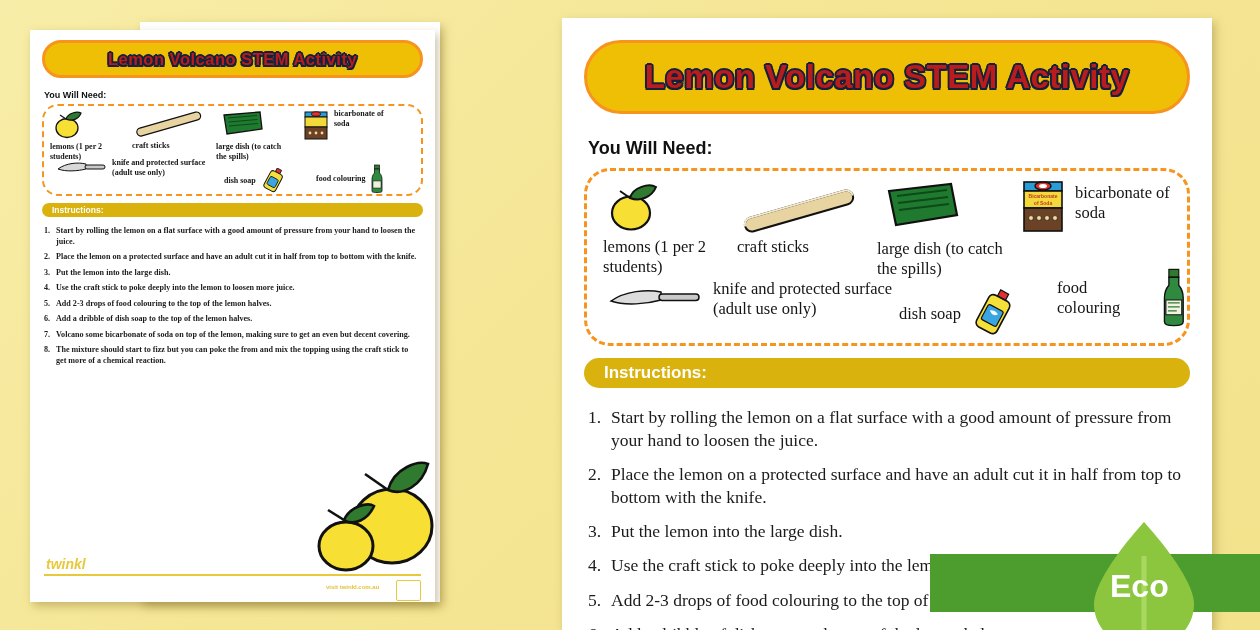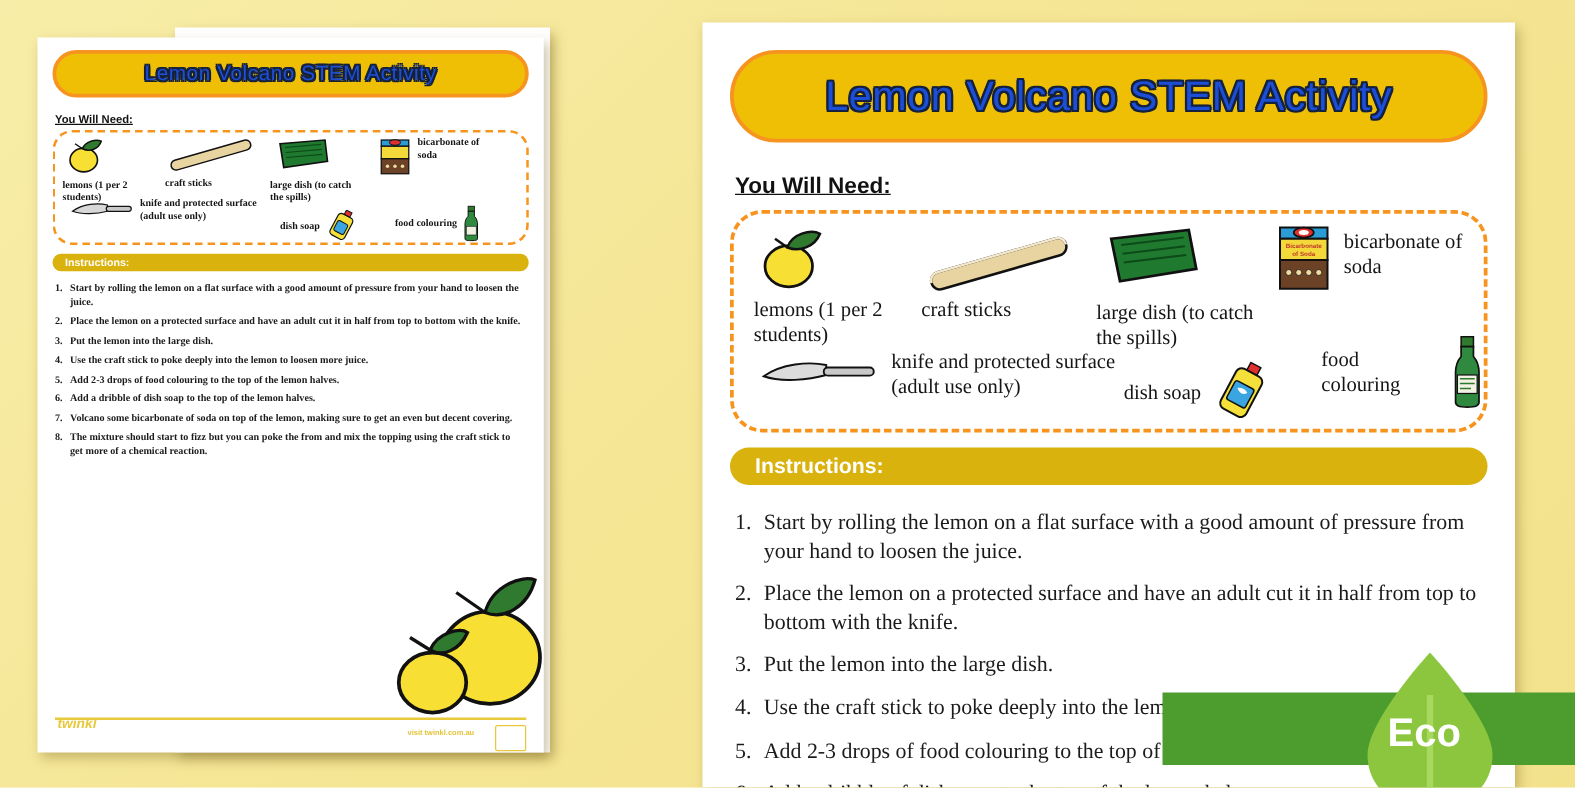--- a/index.html
+++ b/index.html
@@ -26,22 +26,22 @@
   
   #sheet-front { left: 30px;  top: 30px;  width: 405px; height: 572px; }
   
   #sheet-main  { left: 562px; top: 18px;  width: 650px; height: 612px; }
 
   
   .title-pill {
     background: #efbf06;
     border: 3px solid #f79420;
     border-radius: 60px;
-    color: #1d4ed8;
-    font-weight: normal;
+    color: #b91c1c;
+    font-weight: bold;
     text-align: center;
     white-space: nowrap;
     text-shadow:
       -1.5px -1.5px 0 #14213d, 1.5px -1.5px 0 #14213d,
       -1.5px  1.5px 0 #14213d, 1.5px  1.5px 0 #14213d,
        0 -1.8px 0 #14213d, 0 1.8px 0 #14213d,
       -1.8px 0 0 #14213d, 1.8px 0 0 #14213d;
     letter-spacing: .5px;
     display: flex; align-items: center; justify-content: center;
   }
@@ -54,21 +54,21 @@
     font-weight: bold;
     display: flex; align-items: center;
   }
 
   
   .mat-box {
     border: 3px dashed #f7941d;
     border-radius: 26px;
     position: relative;
   }
-  .youneed { font-weight: bold; color: #111; text-decoration: underline; }
+  .youneed { font-weight: bold; color: #111; }
 
   
   ol.instr { list-style: none; }
   ol.instr li {
     display: flex;
     color: #1b1b1b;
     font-family: "Liberation Serif", serif;
   }
   ol.instr li .num { flex: 0 0 auto; }
   ol.instr li .txt { flex: 1 1 auto; }
@@ -274,21 +274,21 @@
   <svg style="position:absolute; left:278px; top:428px;" width="130" height="120" viewBox="0 0 130 120">
     <ellipse cx="84" cy="68" rx="40" ry="37" fill="#f7e033" stroke="#111" stroke-width="3"></ellipse>
     <ellipse cx="38" cy="88" rx="27" ry="24" fill="#f7e033" stroke="#111" stroke-width="3"></ellipse>
     <path d="M80 32 C86 10, 110 2, 120 6 C114 28, 95 38, 80 32 Z" fill="#2f7a2f" stroke="#111" stroke-width="2.6"></path>
     <path d="M80 32 L57 16" stroke="#111" stroke-width="2.6" fill="none"></path>
     <path d="M36 62 C42 48, 60 44, 66 48 C60 62, 46 68, 36 62 Z" fill="#2f7a2f" stroke="#111" stroke-width="2.6"></path>
     <path d="M36 62 L20 52" stroke="#111" stroke-width="2.6" fill="none"></path>
   </svg>
 
   <div class="footer-rule" style="left:14px; top:544px; width:377px;"></div>
-  <div class="twinkl-logo" style="left:16px; top:543px; font-size:11px;">twinkl</div>
+  <div class="twinkl-logo" style="left:16px; top:526px; font-size:14px;">twinkl</div>
   <div class="visit-txt" style="left:296px; top:554px; font-size:6px;">visit twinkl.com.au</div>
   <div class="twinkl-badge" style="left:366px; top:550px; width:25px; height:21px;"></div>
 </div>
 
 <div class="sheet" id="sheet-main">
 
   <div class="title-pill">Lemon Volcano STEM Activity</div>
 
   <div class="youneed">You Will Need:</div>
 

